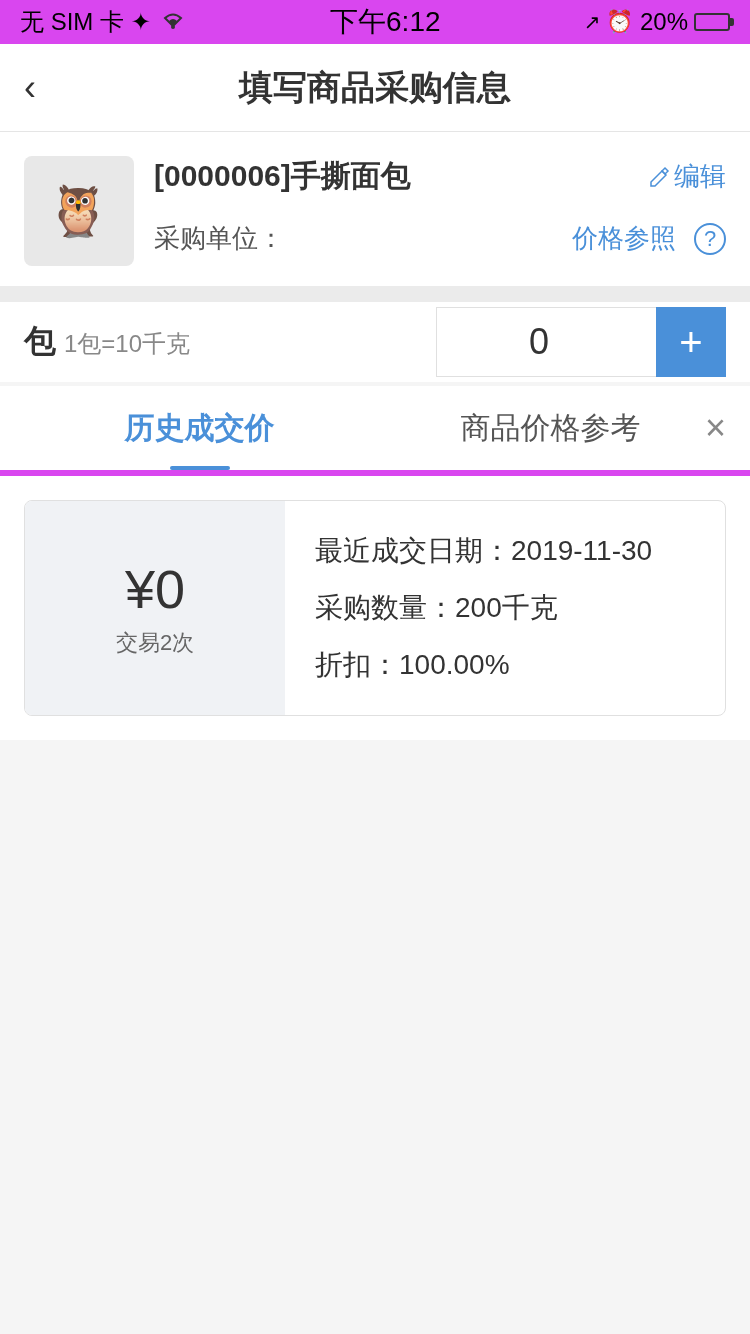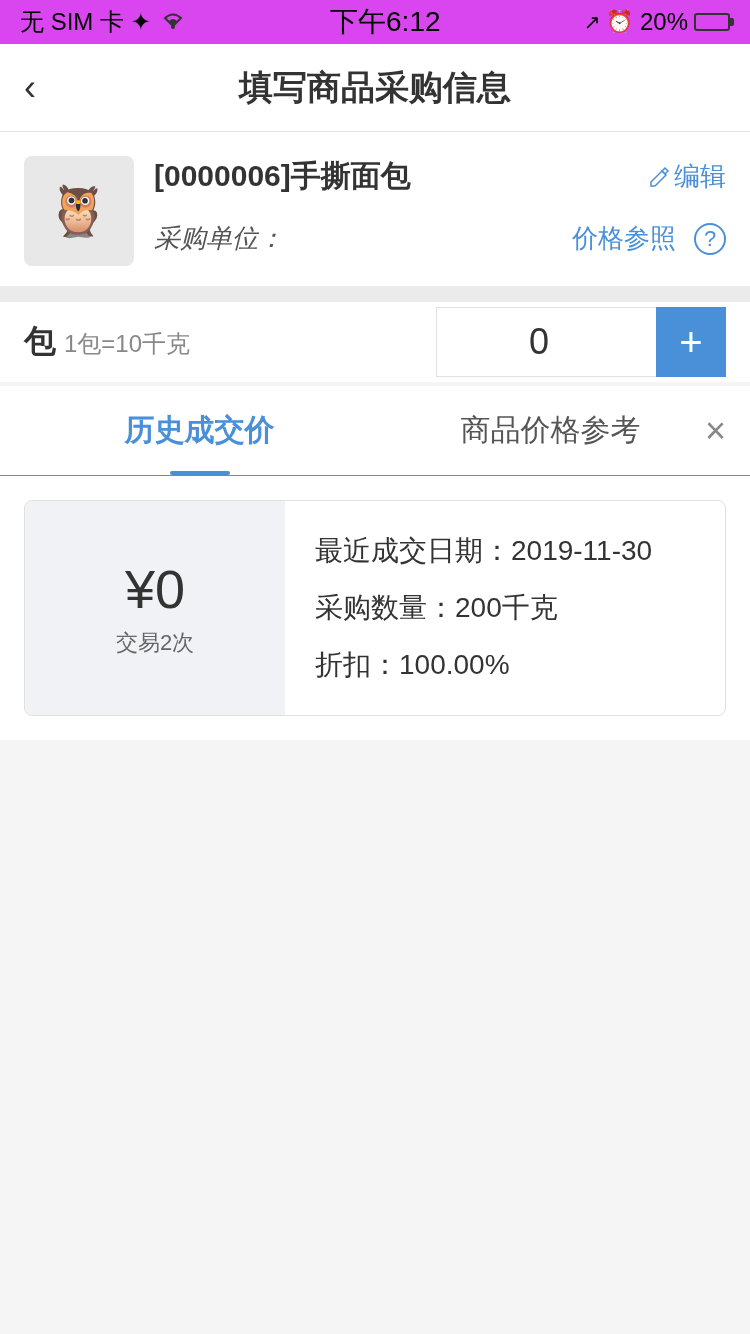--- a/index.html
+++ b/index.html
@@ -145,21 +145,20 @@
       align-items: center;
       justify-content: space-between;
       margin-top: 24px;
     }
     .unit-left {
       display: flex;
       align-items: center;
       gap: 10px;
       font-size: 26px;
       color: #555;
-      font-style: italic;
     }
     .unit-selector {
       display: flex;
       align-items: center;
       gap: 4px;
       border: 1px solid #ccc;
       border-radius: 4px;
       padding: 4px 12px;
       background: #f9f9f9;
       font-size: 26px;
@@ -250,21 +249,21 @@
     }
 
     
     .tabs-section {
       background: #fff;
       margin-top: 4px;
     }
     .tabs-header {
       display: flex;
       align-items: center;
-      border-bottom: 1px solid #d946ef;
+      border-bottom: 6px solid #d946ef;
       padding: 0 24px;
       height: 90px;
       position: relative;
     }
     .tab-item {
       flex: 1;
       display: flex;
       flex-direction: column;
       align-items: center;
       justify-content: center;

